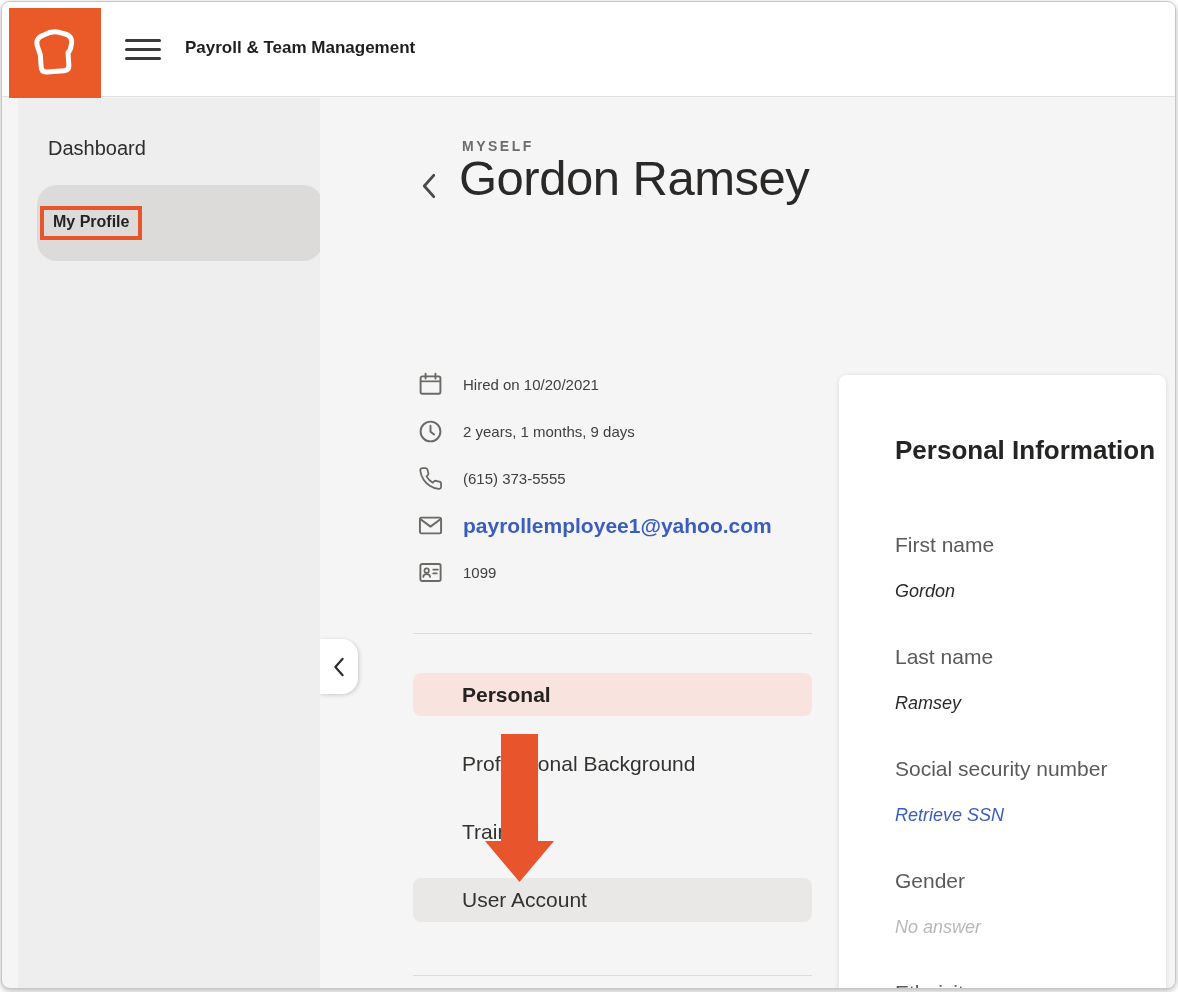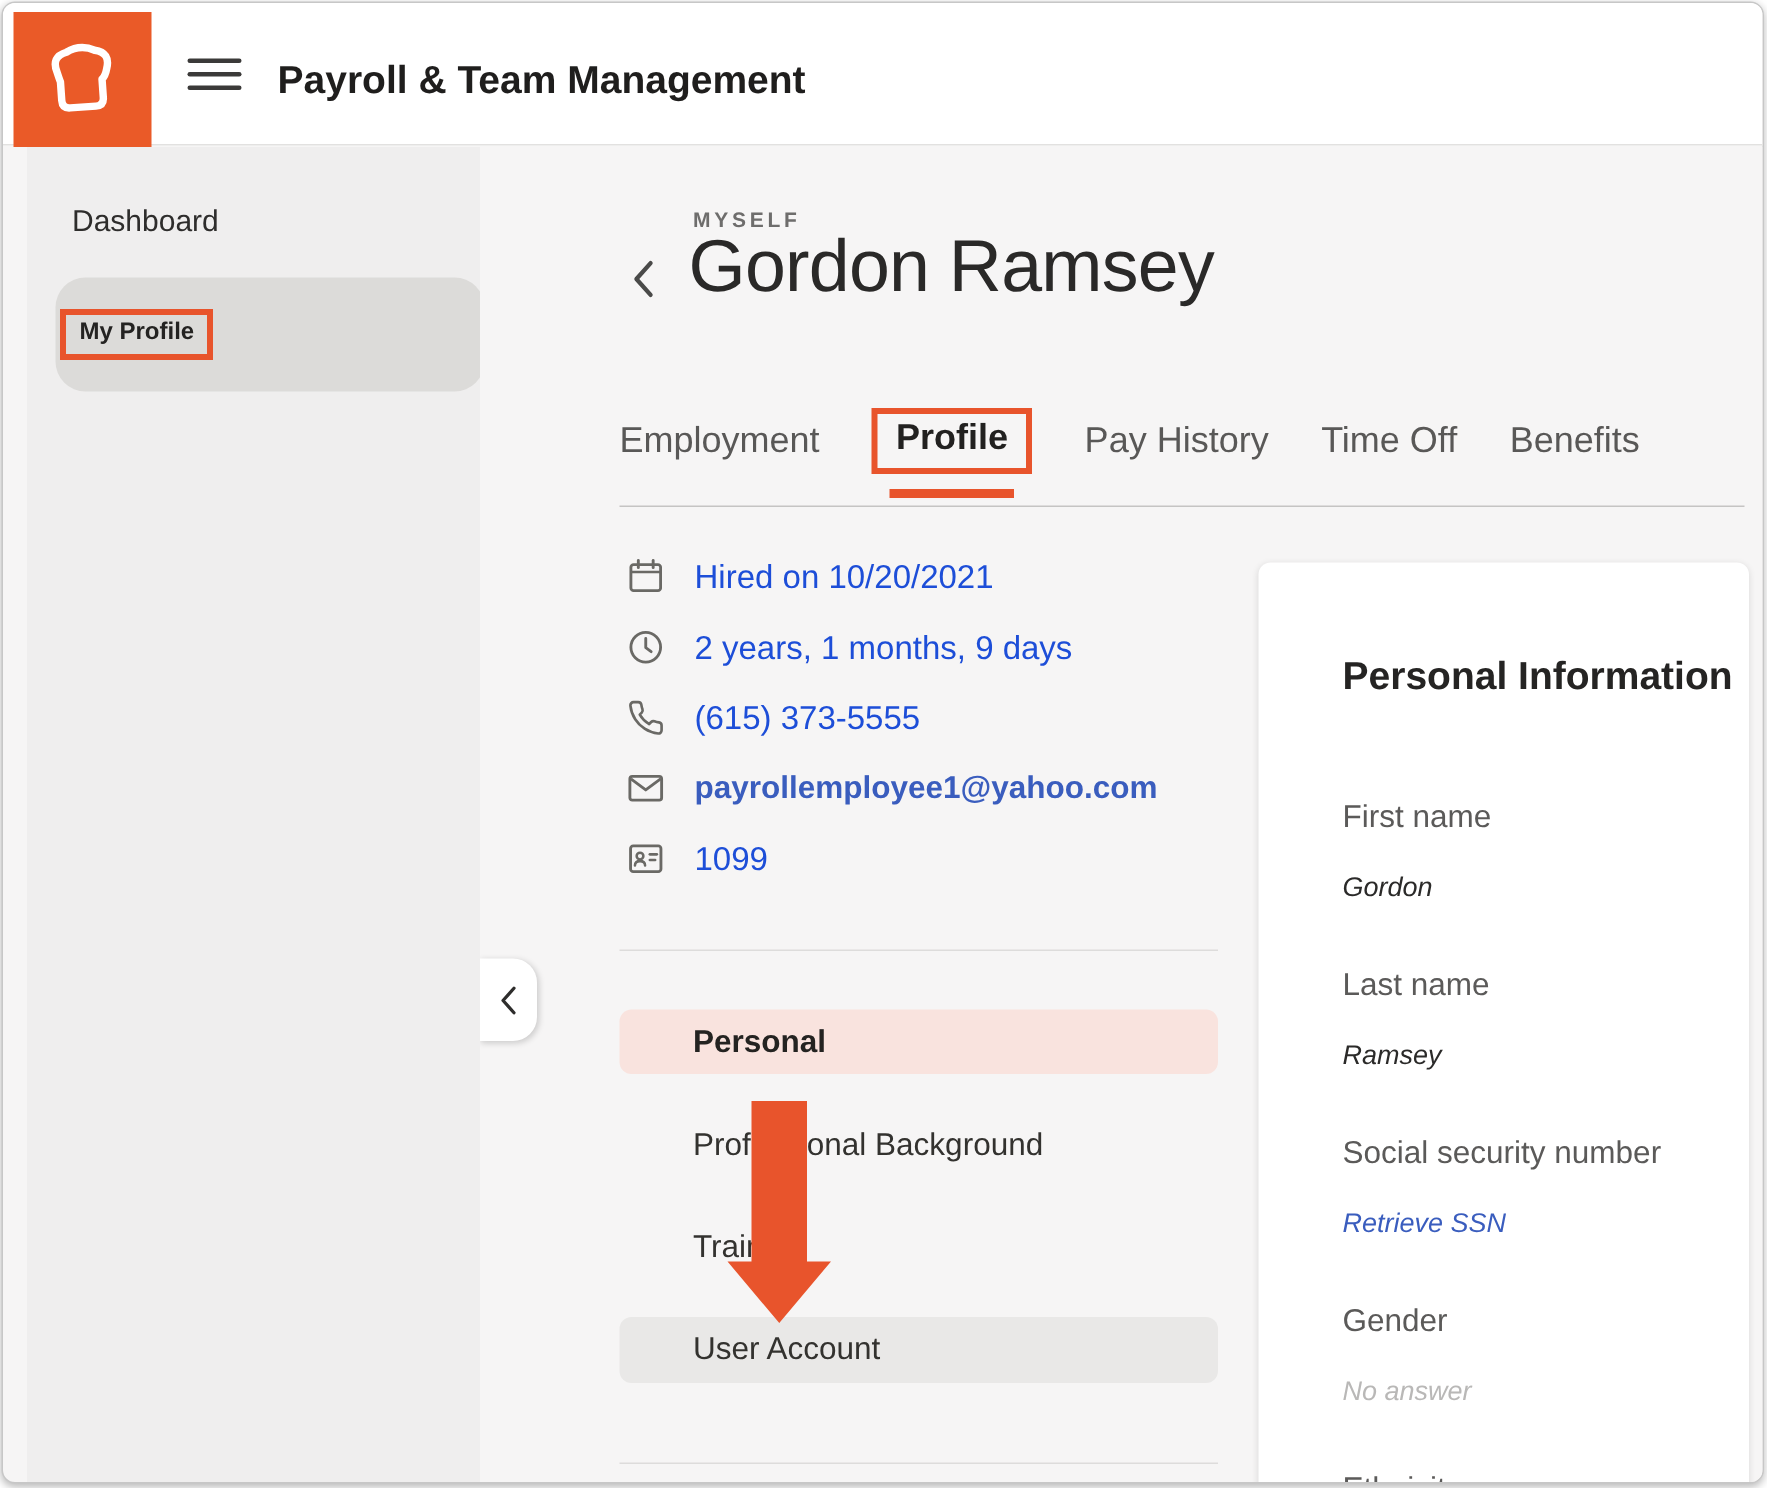--- a/index.html
+++ b/index.html
@@ -8,21 +8,21 @@
            border:1px solid #c7c7c7; border-radius:9px; overflow:hidden;
            box-shadow:0 2px 6px rgba(0,0,0,.28); background:#f6f5f5; }
 
   
   .topbar { position:absolute; left:0; top:0; right:0; height:95px; background:#fff;
             border-bottom:1px solid #e2e1e0; z-index:5; }
   .logo { position:absolute; left:7px; top:6px; width:92px; height:90px; background:#EA5A28;
           display:flex; align-items:center; justify-content:center; }
   .hamburger { position:absolute; left:123px; top:37px; width:36px; height:23px; cursor:pointer; }
   .hamburger span { display:block; height:3px; background:#3b3a39; border-radius:2px; margin-bottom:6px; }
-  .app-title { position:absolute; left:183px; top:36px; font-size:26px; font-weight:bold; color:#1f1e1d; }
+  .app-title { position:absolute; left:183px; top:36px; font-size:17px; font-weight:bold; color:#1f1e1d; }
 
   
   .sidebar { position:absolute; left:16px; top:96px; width:317px; bottom:0; background:#efeeee;
              border-right:1px solid #dcdbda; }
   .side-item { font-size:20px; color:#2e2d2c; cursor:pointer; }
   .side-dashboard { position:absolute; left:30px; top:39px; }
   .side-pill { position:absolute; left:19px; top:87px; width:286px; height:76px; background:#dcdbd9;
                border-radius:20px; display:flex; align-items:center; padding-left:3px; }
   .annot { border:4px solid #E8542C; padding:3px 9px 5px 9px; font-weight:bold; color:#242322; }
 
@@ -39,21 +39,21 @@
           border-bottom:1px solid #c5c4c3; display:flex; align-items:flex-start; gap:35px; padding-top:12px; }
   .tab { font-size:24px; color:#595857; cursor:pointer; white-space:nowrap; }
   .tab-active-box { position:relative; border:4px solid #E8542C; padding:2px 12px 6px 12px; margin-top:-8px; }
   .tab-active-box .tab { font-weight:bold; color:#222120; }
   .tab-active-box::after { content:""; position:absolute; left:8px; right:8px; bottom:-20px;
                            height:6px; background:#E8542C; }
 
   .info-list { position:absolute; left:97px; top:272px; display:flex; flex-direction:column; gap:18px; }
   .info-row { display:flex; align-items:center; height:29px; }
   .info-row .ic { width:27px; height:27px; margin-right:19px; flex:none; }
-  .info-text { font-size:22px; color:#1d4ed8; }
+  .info-text { font-size:15px; color:#404040; }
   .info-link { font-size:21px; color:#3A5DBE; font-weight:bold; text-decoration:none; cursor:pointer; }
 
   .divider { position:absolute; height:1px; background:#dddcdb; }
   .div-1 { left:93px; width:399px; top:535px; }
   .div-2 { left:93px; width:399px; top:877px; }
 
   .snav-item { position:absolute; left:93px; width:399px; height:43px; border-radius:8px;
                display:flex; align-items:center; padding-left:49px; font-size:21px; color:#33322f; cursor:pointer; }
   .snav-personal { top:575px; background:#f9e3de; font-weight:bold; color:#242321; }
   .snav-profbg  { top:644px; }
@@ -108,29 +108,20 @@
     <div class="eyebrow">MYSELF</div>
 
     <button class="back-btn">
       <svg width="18" height="26" viewBox="0 0 12 22">
         <polyline points="10,2 2,11 10,20" fill="none" stroke="#4a4a49" stroke-width="2.4" stroke-linecap="round" stroke-linejoin="round"></polyline>
       </svg>
     </button>
 
     <h2 class="page-title">Gordon Ramsey</h2>
 
-    <nav class="tabs">
-      <span class="tab">Employment</span>
-      <span class="tab-active-box">
-        <span class="tab">Profile</span>
-      </span>
-      <span class="tab">Pay History</span>
-      <span class="tab">Time Off</span>
-      <span class="tab">Benefits</span>
-    </nav>
 
     <section class="info-list">
       <div class="info-row">
         <svg class="ic" viewBox="0 0 24 24">
           <rect x="3.2" y="4.8" width="17.6" height="15.4" rx="1.6" fill="none" stroke="#6a6965" stroke-width="1.7"></rect>
           <line x1="7.6" y1="2.4" x2="7.6" y2="6.6" stroke="#6a6965" stroke-width="1.7" stroke-linecap="round"></line>
           <line x1="16.4" y1="2.4" x2="16.4" y2="6.6" stroke="#6a6965" stroke-width="1.7" stroke-linecap="round"></line>
           <line x1="3.2" y1="9.2" x2="20.8" y2="9.2" stroke="#6a6965" stroke-width="1.5"></line>
         </svg>
         <span class="info-text">Hired on 10/20/2021</span>

